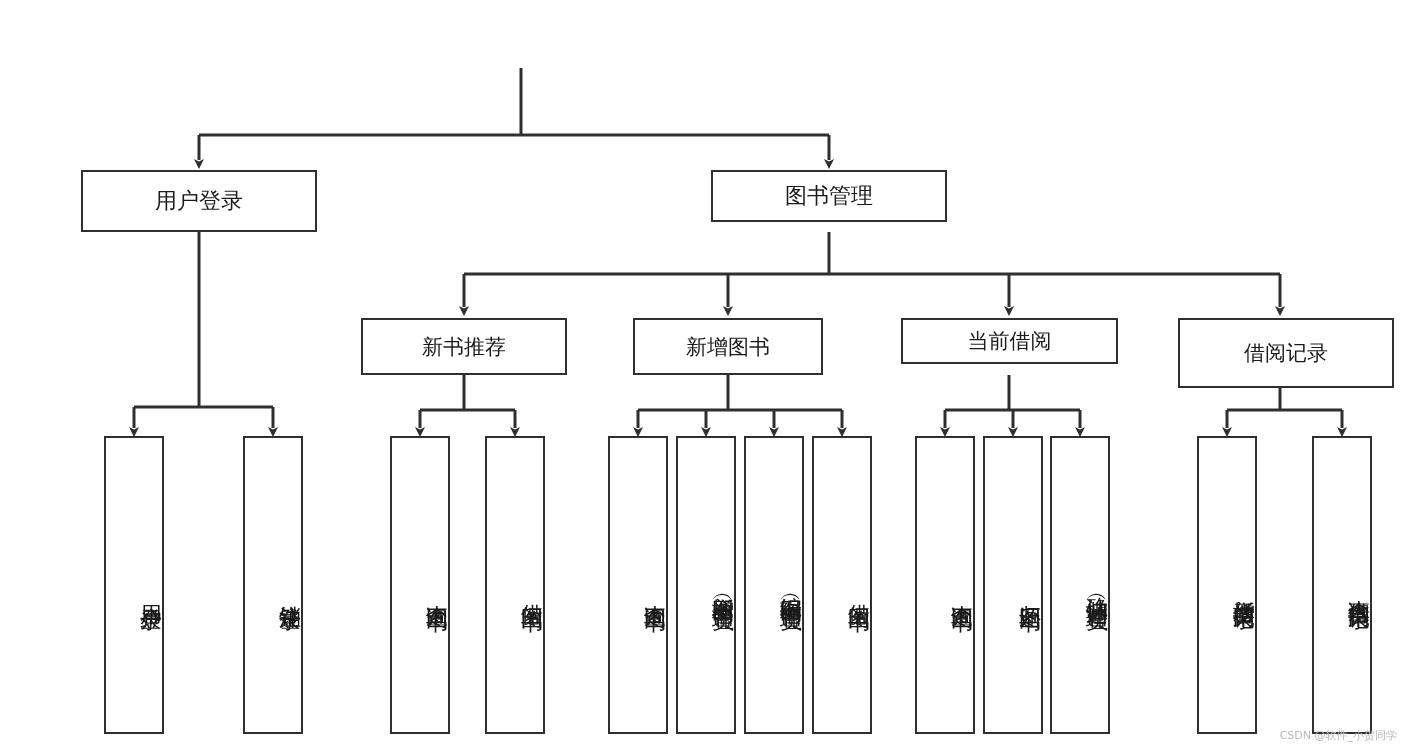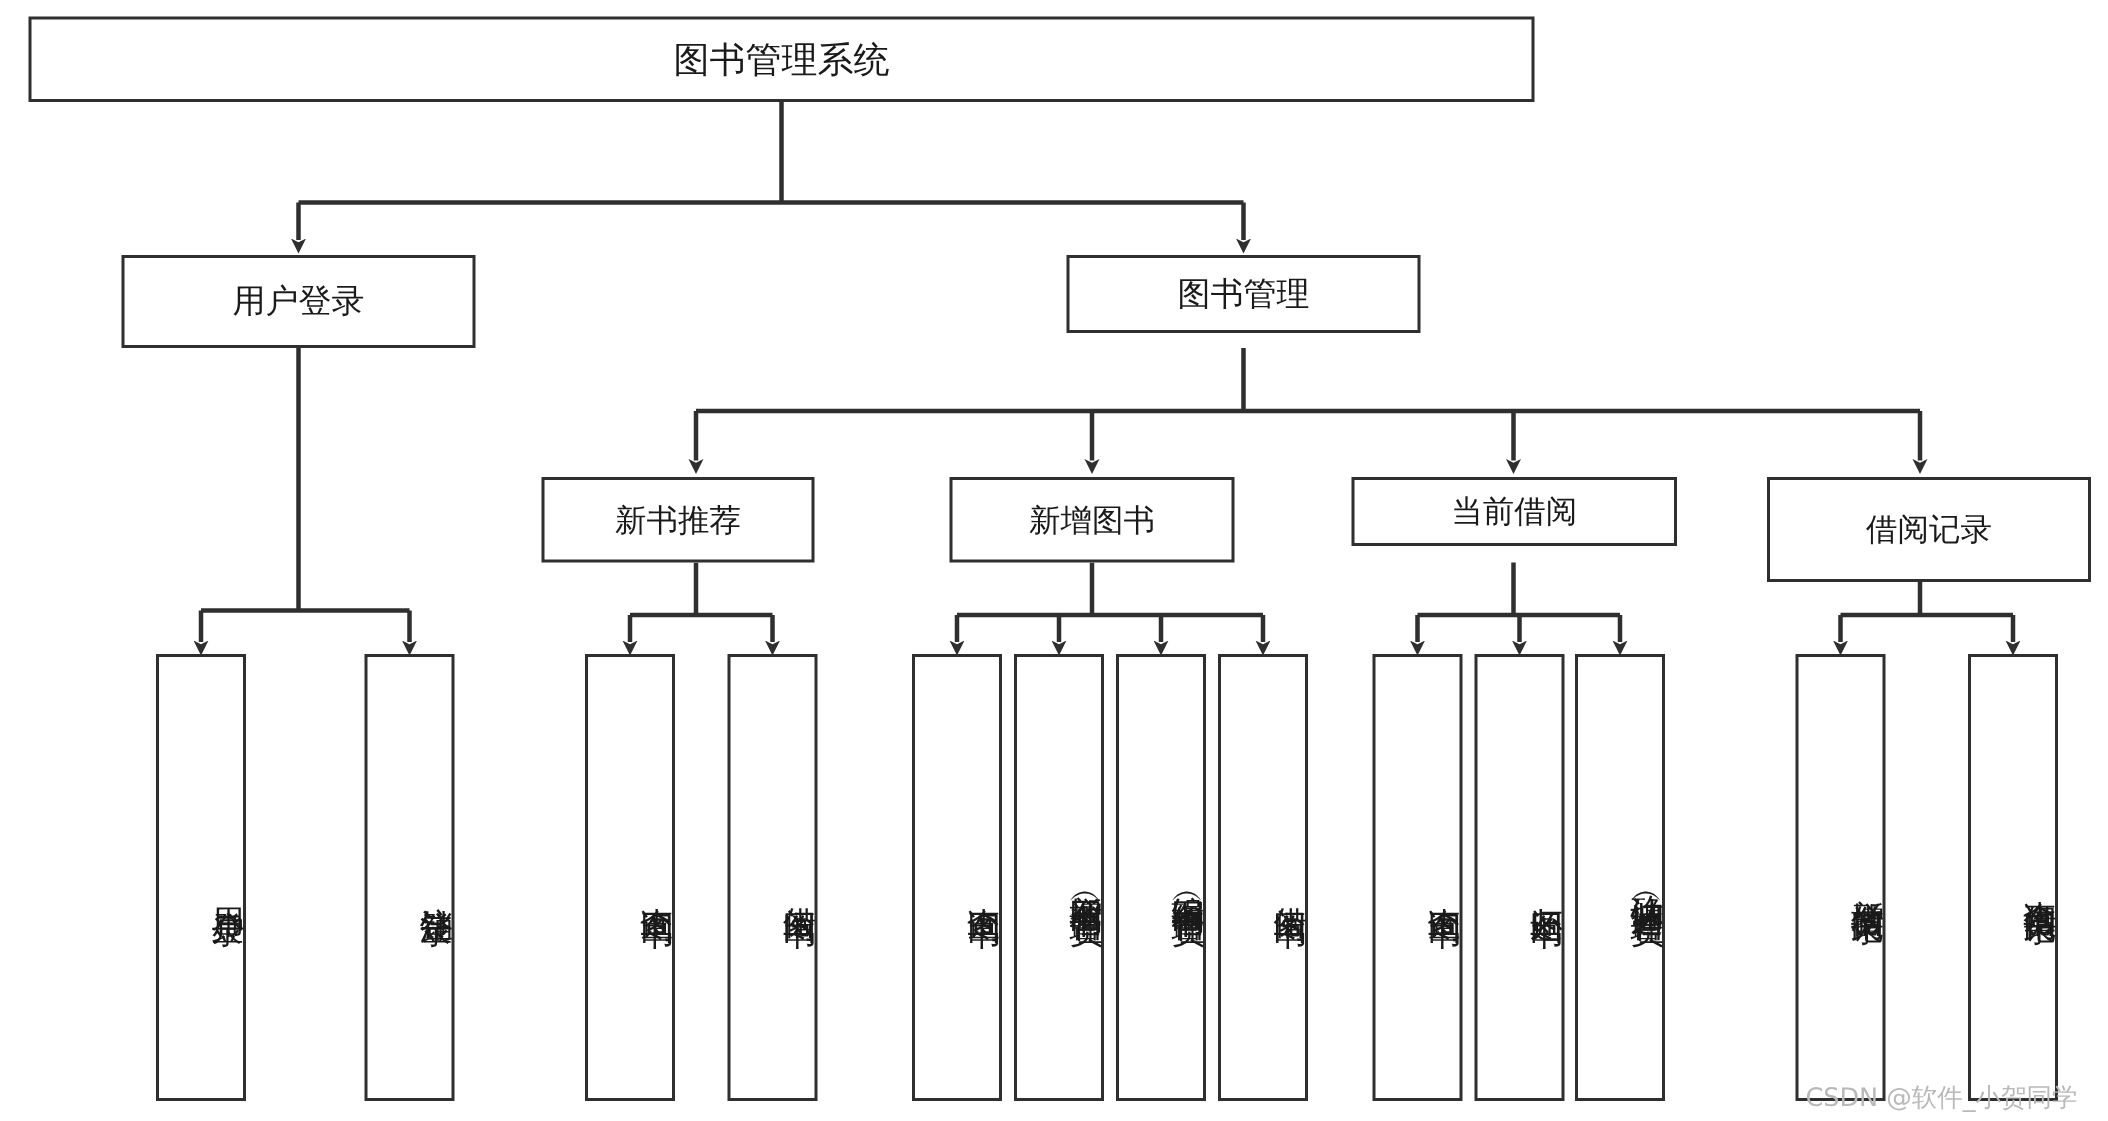--- a/index.html
+++ b/index.html
@@ -54,23 +54,23 @@
     position: absolute;
     left: 0;
     top: 0;
     width: 1405px;
     height: 747px;
     z-index: 1;
     pointer-events: none;
   }
   #watermark {
     position: absolute;
-    right: 20px;
+    right: 8px;
     bottom: 4px;
-    font-size: 17px;
+    font-size: 11px;
     color: #b9b9b9;
     z-index: 5;
     white-space: nowrap;
   }
 </style>
 </head>
 <body>
 
 <div id="canvas">
 
@@ -117,32 +117,29 @@
       <path d="M1013,410 L1013,428" marker-end="url(#arrow)"></path>
       <path d="M1080,410 L1080,428" marker-end="url(#arrow)"></path>
 
       <path d="M1280,375 L1280,410"></path>
       <path d="M1227,410 L1342,410"></path>
       <path d="M1227,410 L1227,428" marker-end="url(#arrow)"></path>
       <path d="M1342,410 L1342,428" marker-end="url(#arrow)"></path>
     </g>
   </svg>
 
-  <div class="node root" style="left:19px; top:11px; width:1004px; height:57px;">
-    <span>图书管理系统</span>
-  </div>
 
   <div class="node lvl2" style="left:81px; top:170px; width:236px; height:62px;">
     <span>用户登录</span>
   </div>
   <div class="node lvl2" style="left:711px; top:170px; width:236px; height:52px;">
     <span>图书管理</span>
   </div>
 
-  <div class="node lvl3" style="left:361px; top:318px; width:182px; height:57px;">
+  <div class="node lvl3" style="left:361px; top:318px; width:206px; height:57px;">
     <span>新书推荐</span>
   </div>
   <div class="node lvl3" style="left:633px; top:318px; width:190px; height:57px;">
     <span>新增图书</span>
   </div>
   <div class="node lvl3" style="left:901px; top:318px; width:217px; height:46px;">
     <span>当前借阅</span>
   </div>
   <div class="node lvl3" style="left:1178px; top:318px; width:216px; height:70px;">
     <span>借阅记录</span>

